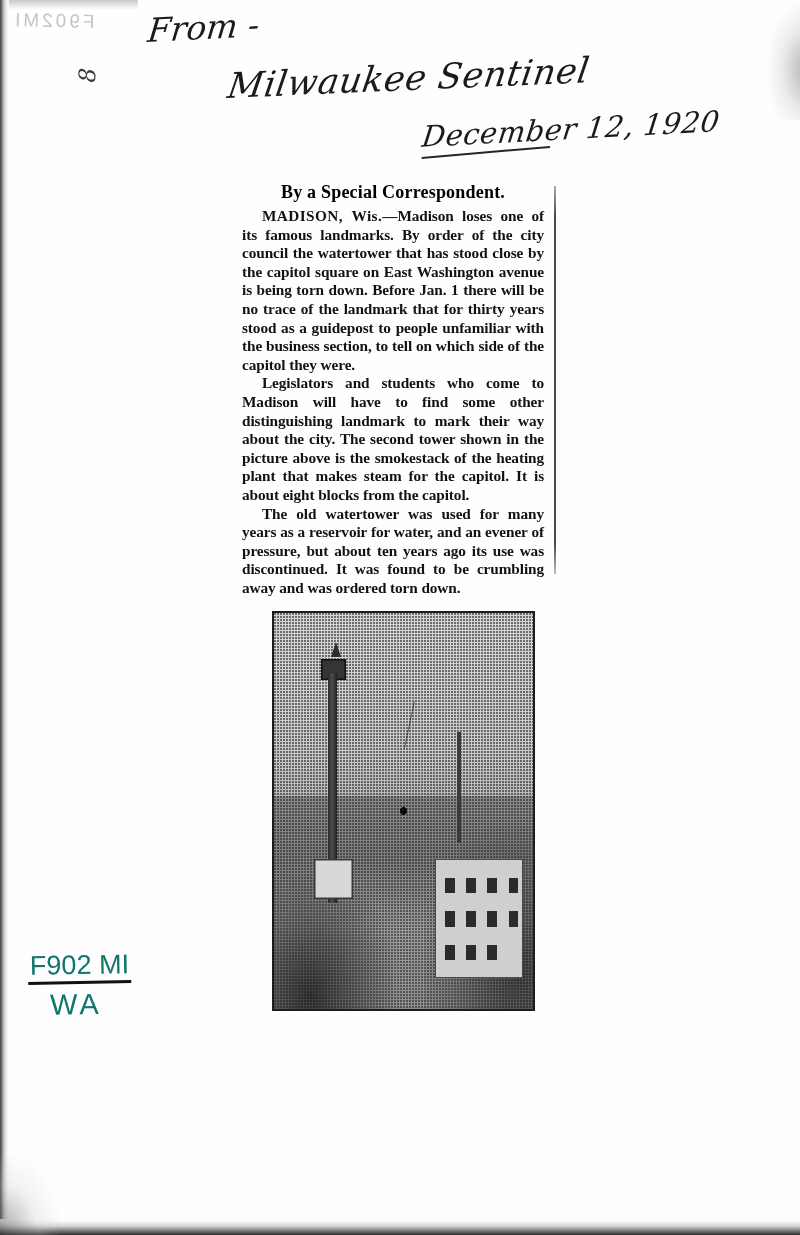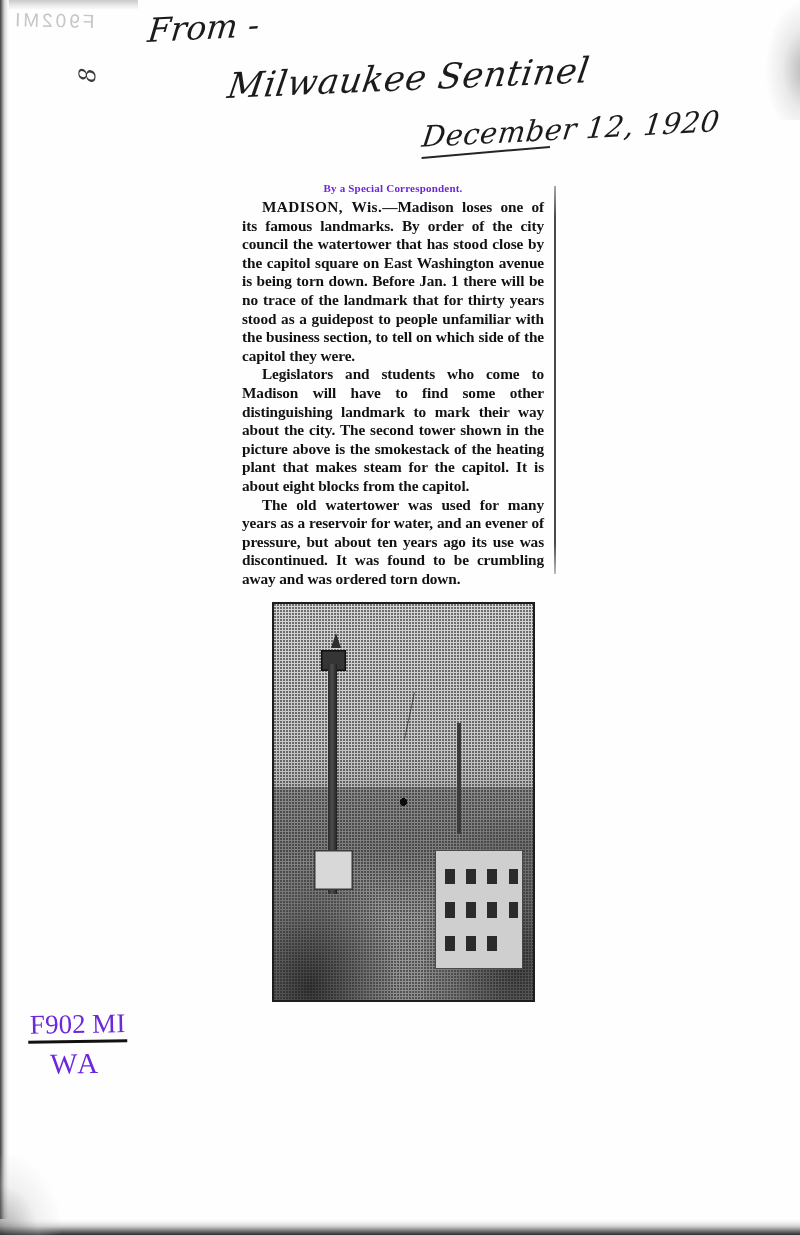--- a/index.html
+++ b/index.html
@@ -102,23 +102,23 @@
     position: absolute;
     left: 2px; bottom: -2px;
     width: 128px; height: 1.5px;
     background: #242424;
     transform: rotate(-2deg);
   }
 
   
   .callnum {
     position: absolute;
-    left: 28px; top: 1010px;
-    font-family: Liberation Serif, serif;
-    color: #6d28d9;
+    left: 28px; top: 951px;
+    font-family: Liberation Sans, sans-serif;
+    color: #0f766e;
     line-height: 1.05;
   }
   .callnum .cn-top {
     font-size: 27px;
     letter-spacing: 0px;
     border-bottom: 3px solid #111;
     padding: 0 2px 2px 2px;
     display: inline-block;
     transform: rotate(-1deg);
   }
@@ -191,22 +191,22 @@
   .col-rule {
     position: absolute;
     right: -12px; top: 4px;
     width: 2px; height: 388px;
     background: linear-gradient(to bottom, #aaaaaa 0%, #4a4a4a 8%, #4a4a4a 92%, #bdbdbd 100%);
   }
   .byline {
     text-align: center;
     font-family: "Liberation Serif", serif;
     font-weight: bold;
-    font-size: 11px;
-    color: #6d28d9;
+    font-size: 18px;
+    color: #000000;
     letter-spacing: .2px;
     margin-bottom: 4px;
   }
   .body p {
     margin: 0;
     font-family: "Liberation Serif", serif;
     font-size: 15.3px;
     line-height: 18.6px;
     color: #121212;
     text-align: justify;

